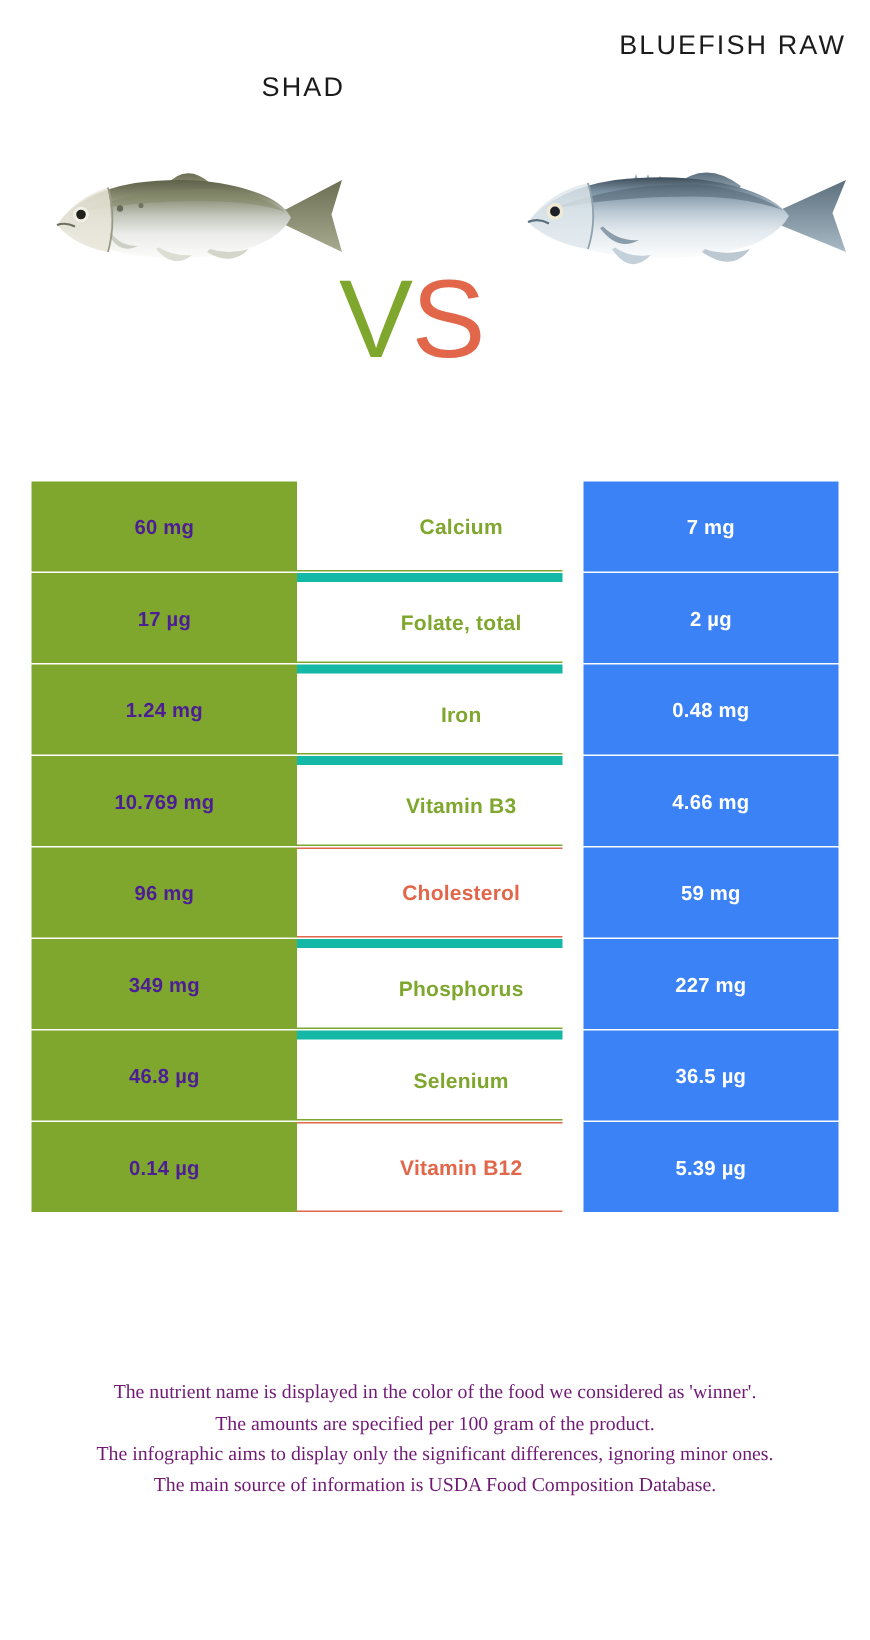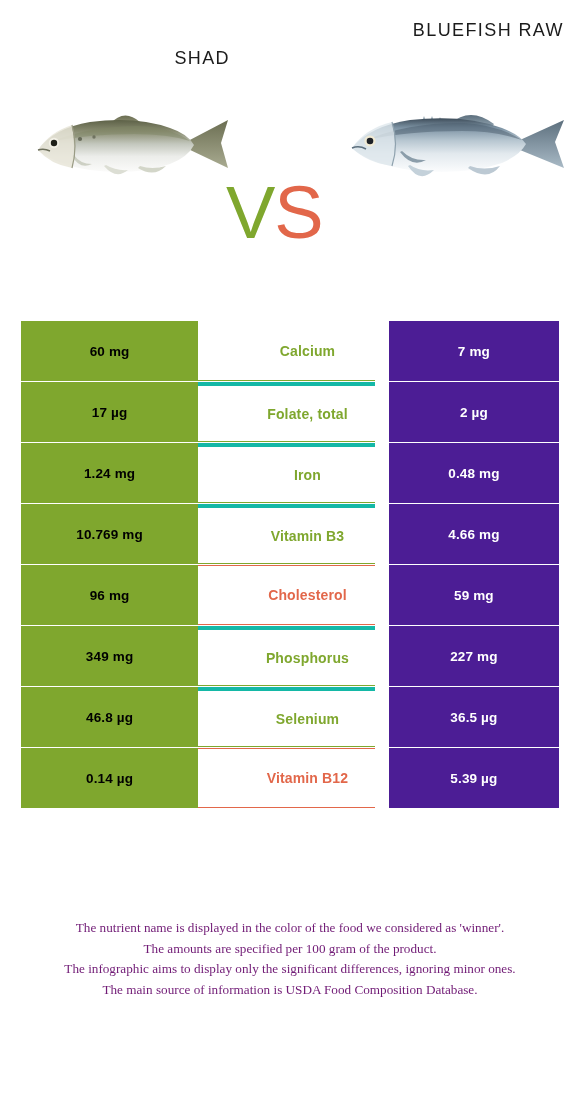--- a/index.html
+++ b/index.html
@@ -75,35 +75,35 @@
     display: flex;
     align-items: center;
     justify-content: center;
     font-size: 13.5px;
     font-weight: 600;
     letter-spacing: 0.15px;
   }
   .cell.left {
     width: 179px;
     background: #7FA72E;
-    color: #000000;
+    color: #4c1d95;
   }
   .cell.mid {
     width: 178px;
     background: #ffffff;
     font-size: 14px;
     font-weight: 700;
     padding-left: 42px;
   }
-  .cell.mid.win-left  { color: #7FA72E; border-top: 4px solid #14b8a6; border-bottom: 1px solid #7FA72E; }
+  .cell.mid.win-left  { color: #7FA72E; border-top: 6px solid #14b8a6; border-bottom: 1px solid #7FA72E; }
   .cell.mid.win-right { color: #E2674A; border-top: 1px solid #E2674A; border-bottom: 1px solid #E2674A; }
   .row:first-child .cell.mid { border-top: none; }
   .cell.right {
     width: 172px;
-    background: #4c1d95;
+    background: #3b82f6;
     color: #ffffff;
     margin-left: 14px;
   }
 
   
   .footer {
     position: absolute;
     top: 918px;
     left: 22px;
     width: 536px;

